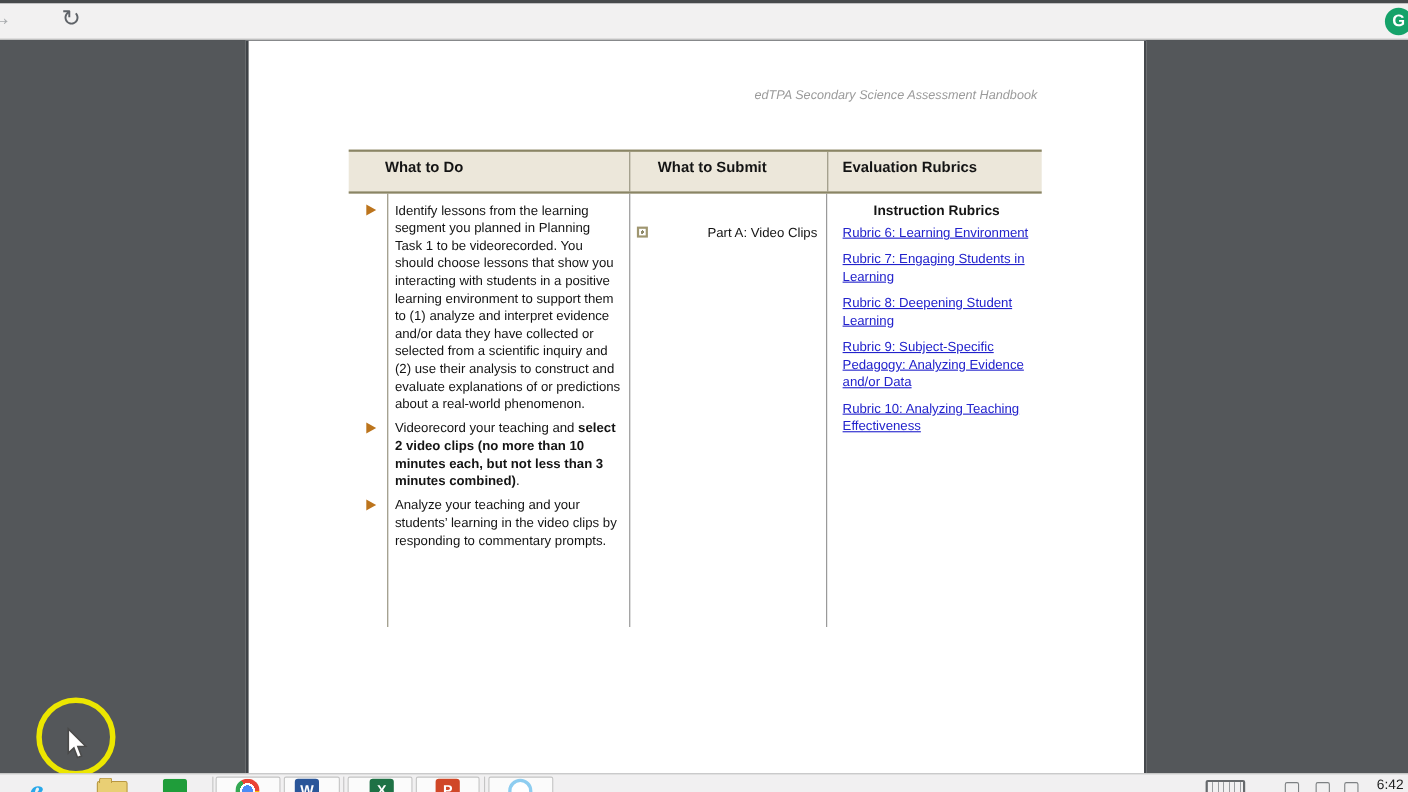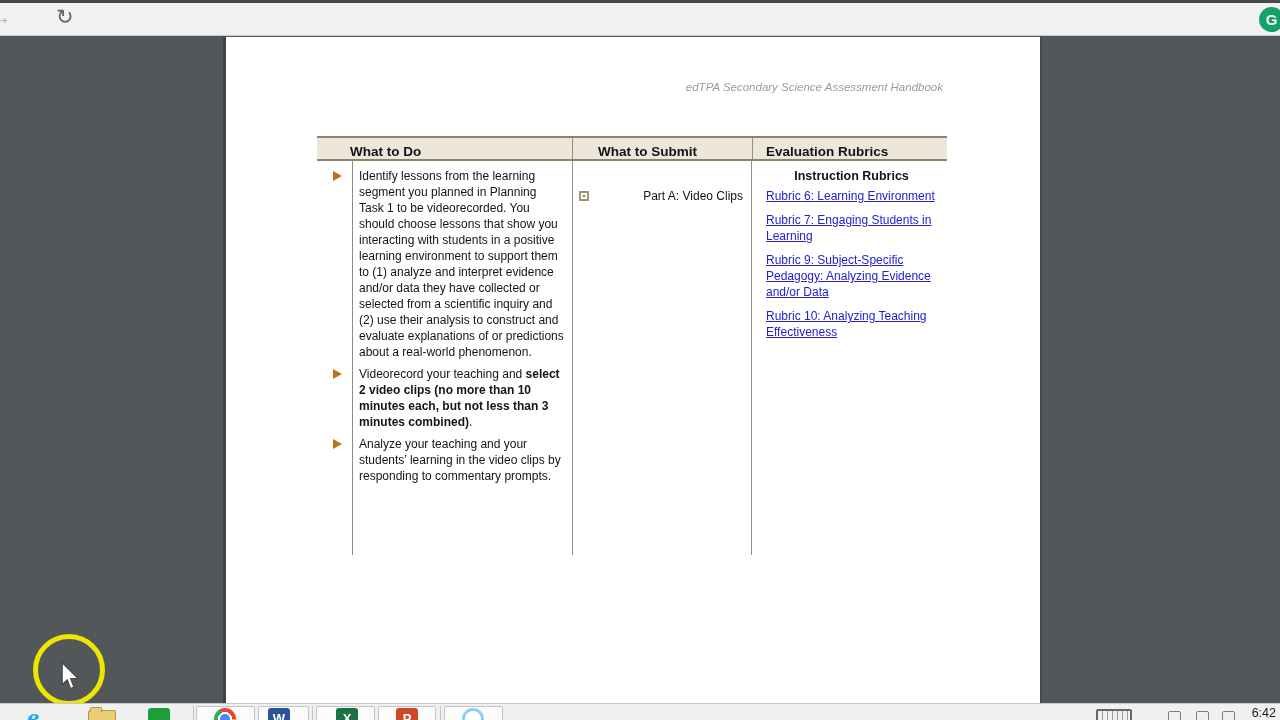--- a/index.html
+++ b/index.html
@@ -33,21 +33,21 @@
   .running-header{position:absolute;top:44px;right:97px;font-size:11.5px;font-style:italic;
                   color:#9b9b9b;margin-left:16px;}
 
   
   #task-table{position:absolute;left:91px;top:95px;width:630px;}
   .t-title{background:#c1b89f;border-top:3px solid #8a8565;border-bottom:2px solid #8a8565;
            height:30px;line-height:30px;font-weight:bold;font-size:15px;color:#141414;
            padding-left:9px;box-sizing:content-box;}
   .t-gap{height:4px;background:#fff;}
   .t-head{display:flex;background:#ece7da;border-top:2px solid #8a8565;border-bottom:2px solid #8a8565;}
-  .t-head .hc{height:21px;line-height:28px;font-weight:bold;font-size:13.5px;color:#141414;box-sizing:border-box;}
+  .t-head .hc{height:36px;line-height:28px;font-weight:bold;font-size:13.5px;color:#141414;box-sizing:border-box;}
   .hc1{width:255px;padding-left:33px;}
   .hc2{width:180px;padding-left:25px;border-left:1px solid #93907c;}
   .hc3{width:195px;padding-left:13px;border-left:1px solid #93907c;}
   .t-body{display:flex;height:394px;}
   .bc{box-sizing:border-box;font-size:12px;line-height:16px;color:#141414;}
   .bc1{width:255px;position:relative;}
   .gutter-line{position:absolute;left:35px;top:0;bottom:0;width:1px;background:#8f8c77;}
   .bc2{width:180px;border-left:1px solid #909090;border-right:1px solid #909090;}
   .bc3{width:195px;}
   .wtd-list{margin:7px 8px 0 42px;}
@@ -143,20 +143,21 @@
               <span>Part A: Video Clips</span>
             </div>
           </div>
         </div>
 
         <div class="bc bc3">
           <div class="rub-head">Instruction Rubrics</div>
           <div class="rub-list">
             <a class="rub-link">Rubric 6: Learning Environment</a>
             <a class="rub-link">Rubric 7: Engaging Students in Learning</a>
+            <a class="rub-link">Rubric 8: Deepening Student Learning</a>
             <a class="rub-link">Rubric 9: Subject-Specific Pedagogy: Analyzing Evidence and/or Data</a>
             <a class="rub-link">Rubric 10: Analyzing Teaching Effectiveness</a>
           </div>
         </div>
 
       </div>
     </div>
   </div>
 
   <div class="hl-circle"></div>

